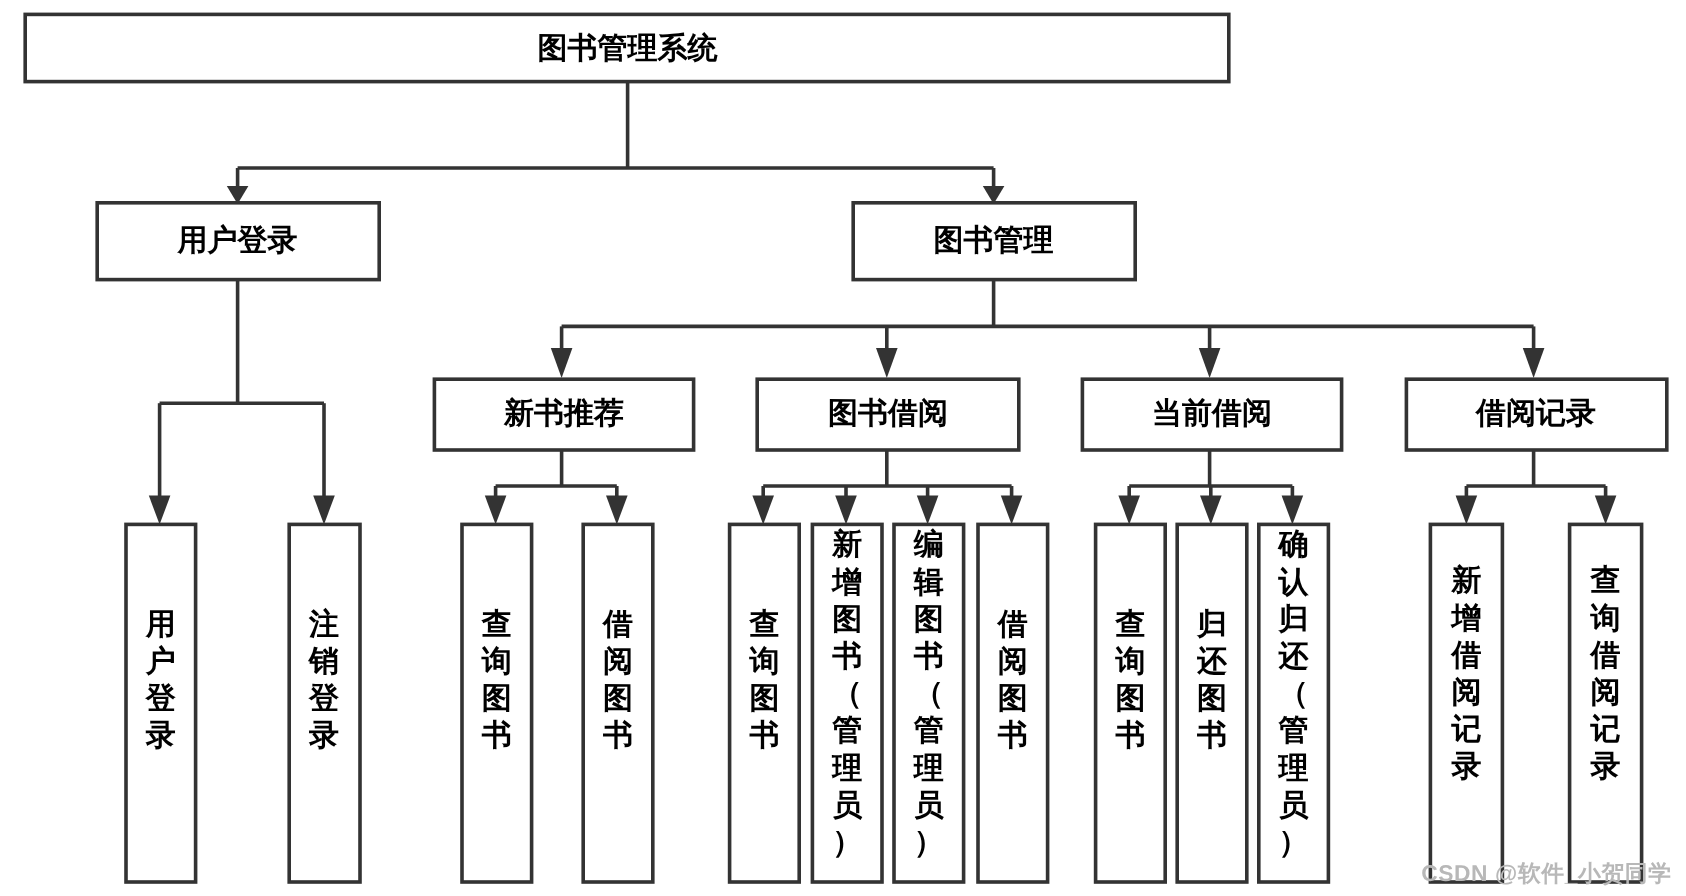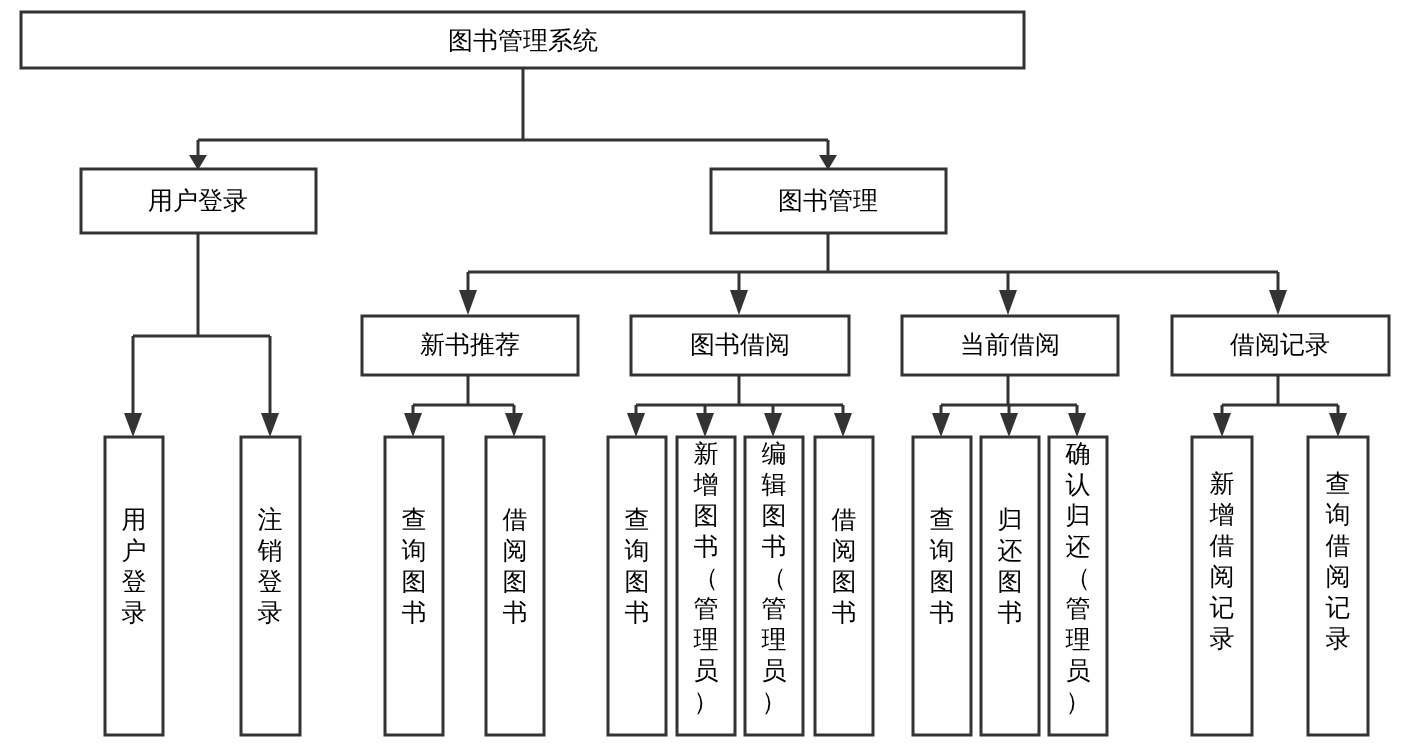--- a/index.html
+++ b/index.html
@@ -13,20 +13,21 @@
     font-family: "Liberation Sans", "DejaVu Sans", sans-serif;
     overflow: hidden;
     position: relative;
   }
   #diagram-root {
     position: absolute;
     left: 0;
     top: 0;
     width: 1405px;
     height: 747px;
+    font-weight: bold;
   }
   svg#flow {
     display: block;
     width: 1405px;
     height: 747px;
   }
   .node-rect {
     fill: #ffffff;
     stroke: #333333;
     stroke-width: 3;
@@ -228,14 +229,15 @@
       <text class="node-label-v" x="1222" y="492"><tspan x="1222" dy="0">新</tspan><tspan x="1222" dy="31">增</tspan><tspan x="1222" dy="31">借</tspan><tspan x="1222" dy="31">阅</tspan><tspan x="1222" dy="31">记</tspan><tspan x="1222" dy="31">录</tspan></text>
     </g>
 
     <g>
       <rect class="node-rect" x="1308" y="437" width="60" height="298"></rect>
       <text class="node-label-v" x="1338" y="492"><tspan x="1338" dy="0">查</tspan><tspan x="1338" dy="31">询</tspan><tspan x="1338" dy="31">借</tspan><tspan x="1338" dy="31">阅</tspan><tspan x="1338" dy="31">记</tspan><tspan x="1338" dy="31">录</tspan></text>
     </g>
 
   </svg>
 
+  <div class="watermark">CSDN @软件_小贺同学</div>
 
 </div>
 
 </body></html>

